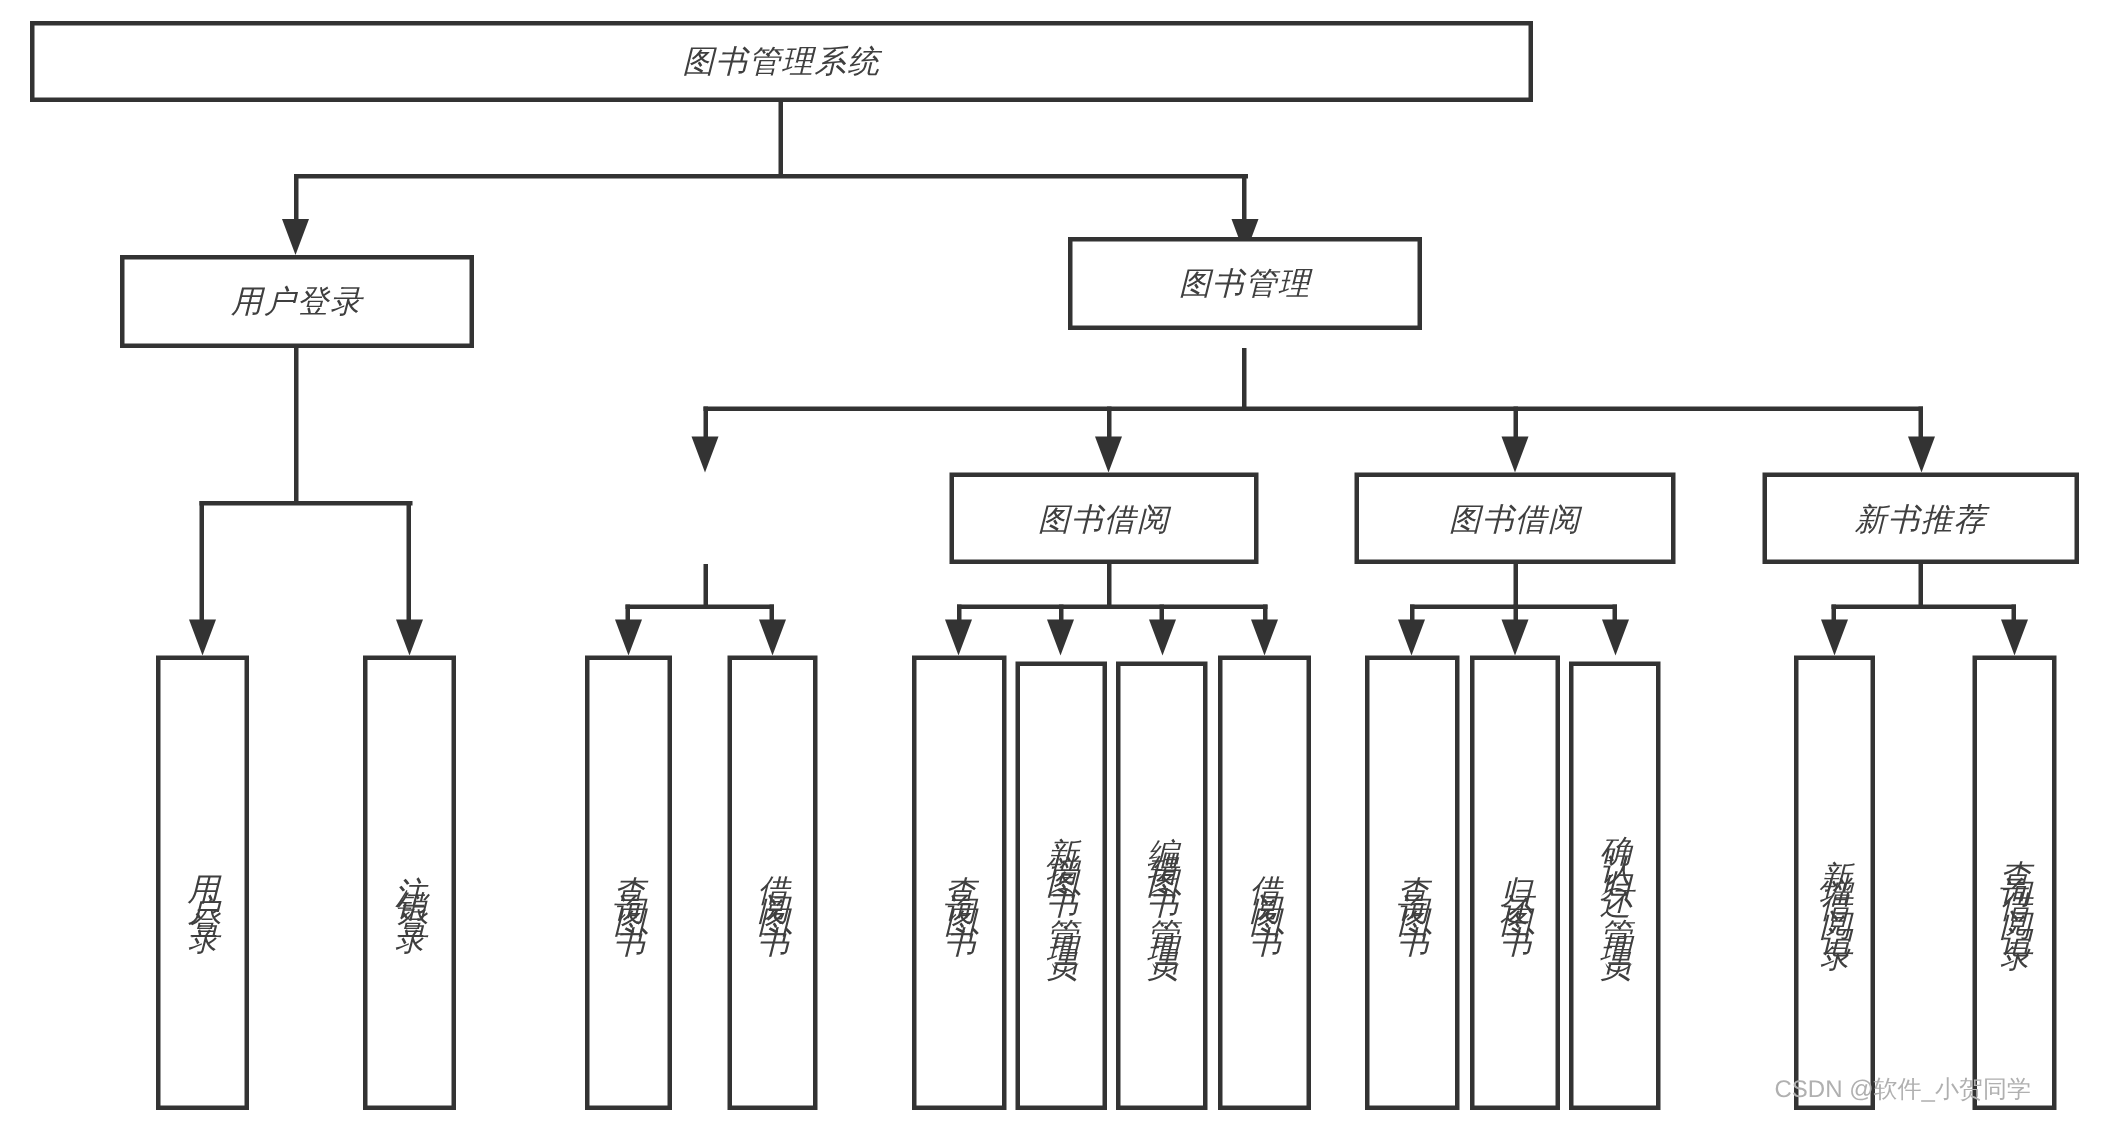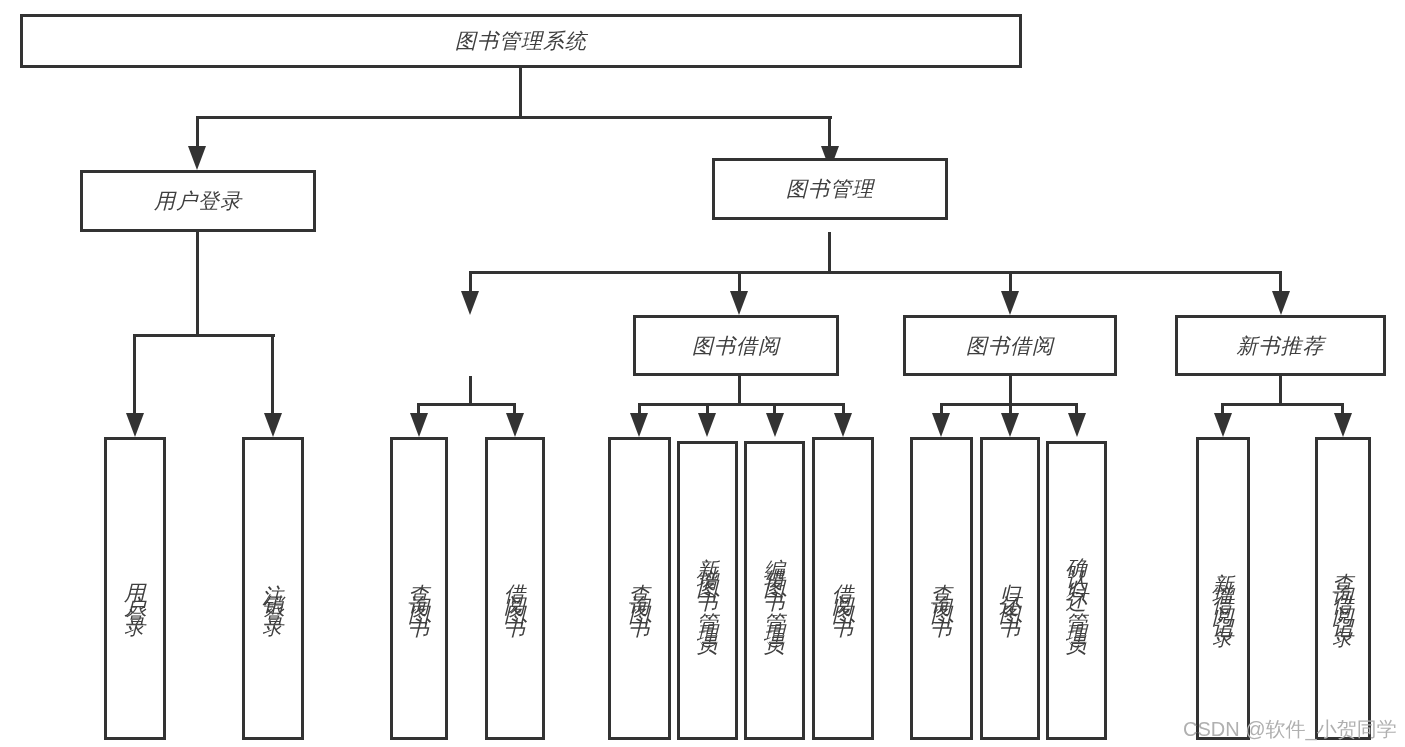--- a/index.html
+++ b/index.html
@@ -46,21 +46,21 @@
   .hline { height: 3px; }
   .arr {
     position: absolute;
     width: 0; height: 0;
     border-left: 9px solid transparent;
     border-right: 9px solid transparent;
     border-top: 24px solid var(--line);
   }
   .watermark {
     position: absolute;
-    font-size: 20px;
+    font-size: 16px;
     color: var(--wm);
     white-space: nowrap;
     z-index: 10;
   }
 </style>
 </head>
 <body>
 
 <div id="canvas">
 

